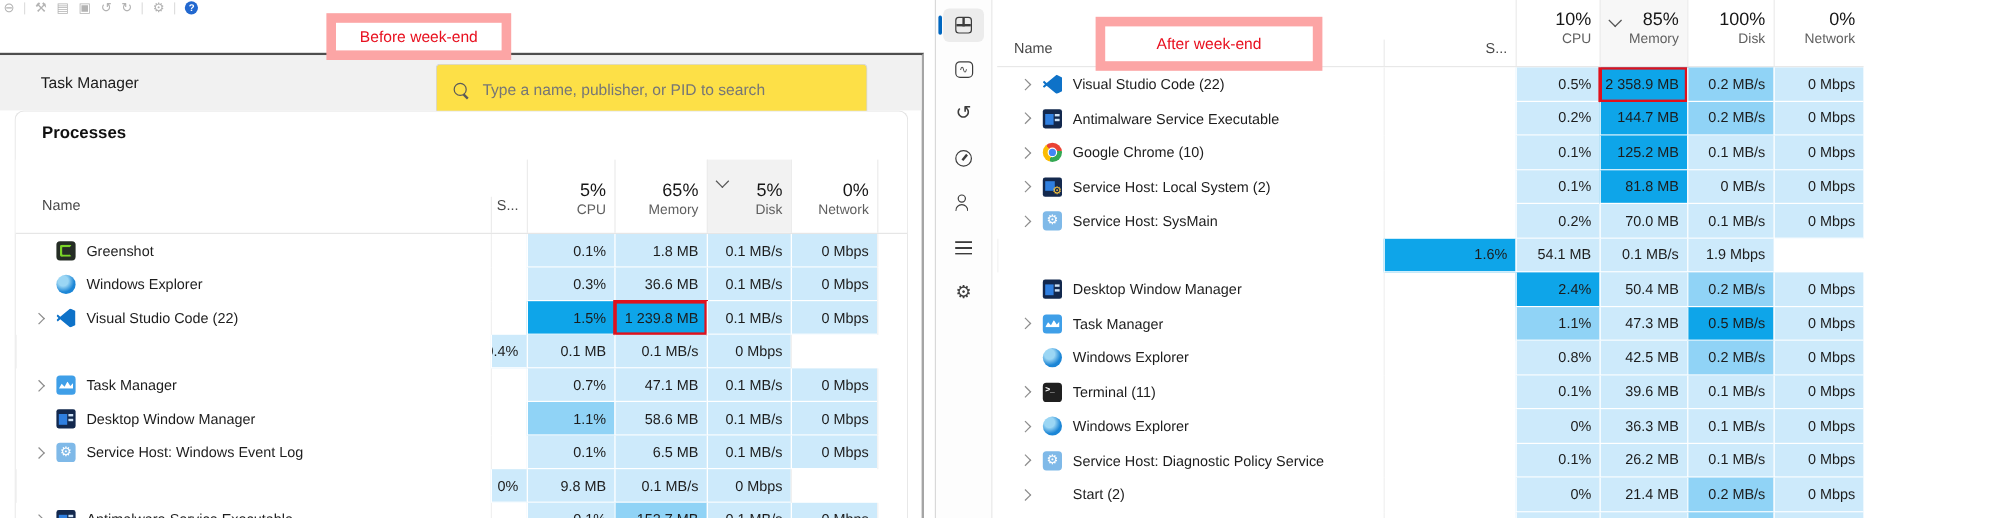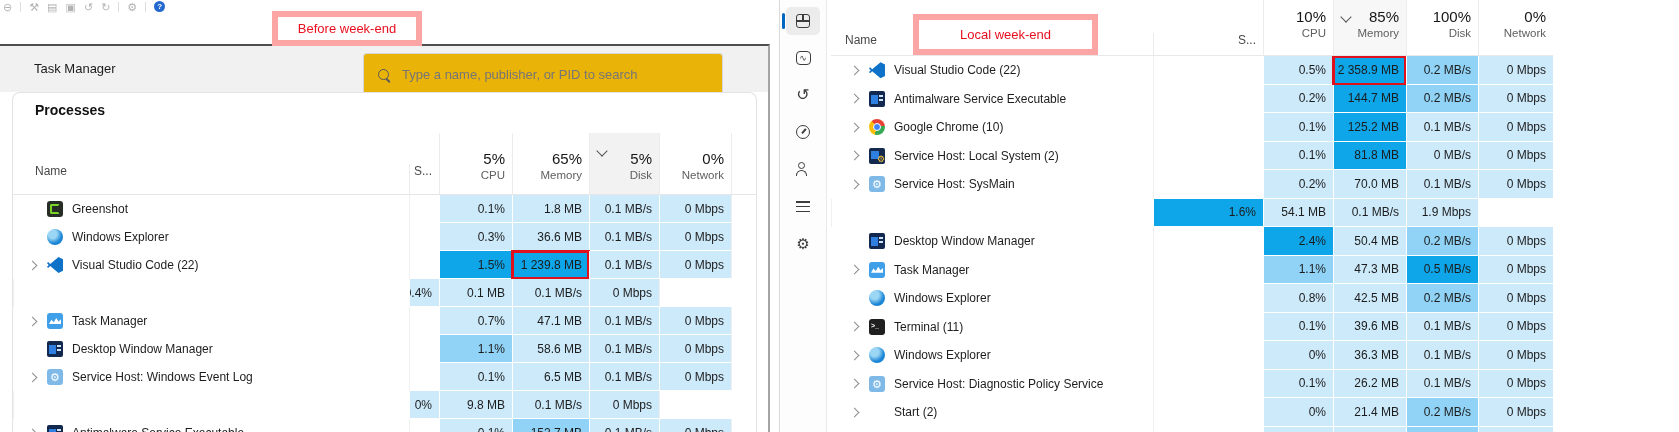--- a/index.html
+++ b/index.html
@@ -6,29 +6,29 @@
   body{font-family:"Liberation Sans",sans-serif;background:#fff;}
   #canvas{position:relative;width:1679px;height:432px;overflow:hidden;background:#fff;}
 
   
   .toolbar{position:absolute;left:3px;top:0;height:13px;display:flex;align-items:center;gap:8px;}
   .tico{font-size:11px;line-height:12px;color:#b3b3b3;}
   .tsep{width:1px;height:10px;background:#dedede;}
   .thelp{width:11px;height:11px;border-radius:50%;background:#2268cf;color:#fff;font-size:8px;font-weight:bold;display:flex;align-items:center;justify-content:center;}
 
   
-  .annot{position:absolute;border:6px solid #fca5a5;color:#e8101f;display:flex;align-items:center;justify-content:center;font-size:13px;z-index:50;background:transparent;}
+  .annot{position:absolute;border:8px solid #fca5a5;color:#e8101f;display:flex;align-items:center;justify-content:center;font-size:13px;z-index:50;background:transparent;}
   .annot-before{left:272px;top:11px;width:138px;height:23px;}
   .annot-after{left:913px;top:14px;width:173px;height:29px;}
 
   
   .lw{position:absolute;left:0;top:44px;width:770px;height:388px;background:#fff;border-top:2px solid #4e4e4e;border-right:2px solid #a5a5a5;box-sizing:border-box;}
   .lw-header{position:absolute;left:0;top:0;width:100%;height:46px;background:#f1f1f1;}
   .lw-title{position:absolute;left:34px;top:15px;font-size:13px;color:#1b1b1b;}
-  .searchbox{position:absolute;left:363px;top:7px;width:360px;height:43px;background:#eab308;border:1px solid #d6d6d6;border-bottom:1px solid #8a8a8a;border-radius:4px;display:flex;align-items:center;padding-left:14px;box-sizing:border-box;gap:11px;}
+  .searchbox{position:absolute;left:363px;top:7px;width:360px;height:43px;background:#fde047;border:1px solid #d6d6d6;border-bottom:1px solid #8a8a8a;border-radius:4px;display:flex;align-items:center;padding-left:14px;box-sizing:border-box;gap:11px;}
   .mag{width:9px;height:9px;border:1.5px solid #5a5a5a;border-radius:50%;position:relative;flex:none;}
   .mag::after{content:"";position:absolute;left:8px;top:8px;width:5px;height:1.5px;background:#5a5a5a;transform:rotate(45deg);transform-origin:0 0;}
   .search-input{border:none;outline:none;background:transparent;font-size:13px;color:#333;flex:1;font-family:"Liberation Sans",sans-serif;}
   .search-input::placeholder{color:#767676;}
   .card{position:absolute;left:12px;top:46px;width:745px;height:342px;background:#fff;border:1px solid #e3e3e3;border-bottom:none;border-radius:8px 8px 0 0;box-sizing:border-box;}
   .proc-title{position:absolute;left:22px;top:9px;font-size:14px;font-weight:bold;color:#111;}
 
   
   .rw{position:absolute;left:779px;top:0;width:900px;height:432px;background:#fff;border-left:1px solid #d9d9d9;box-sizing:border-box;}
   .rail{position:absolute;left:0;top:0;width:47px;height:432px;border-right:1px solid #e9e9e9;display:flex;flex-direction:column;align-items:center;padding-top:7px;box-sizing:border-box;gap:9px;background:#fdfdfd;}
@@ -123,21 +123,21 @@
       <span class="tsep"></span>
       <span class="tico">⚙</span>
       <span class="tsep"></span>
       <span class="thelp">?</span>
     </div>
 
   <div class="annot annot-before">
     <span>Before week-end</span>
   </div>
   <div class="annot annot-after">
-    <span>Local week-end</span>
+    <span>After week-end</span>
   </div>
 
   <div class="lw">
     <div class="lw-header">
       <div class="lw-title">Task Manager</div>
       <div class="searchbox">
         <span class="mag"></span>
         <input class="search-input" type="text" placeholder="Type a name, publisher, or PID to search" style="">
       </div>
     </div>

